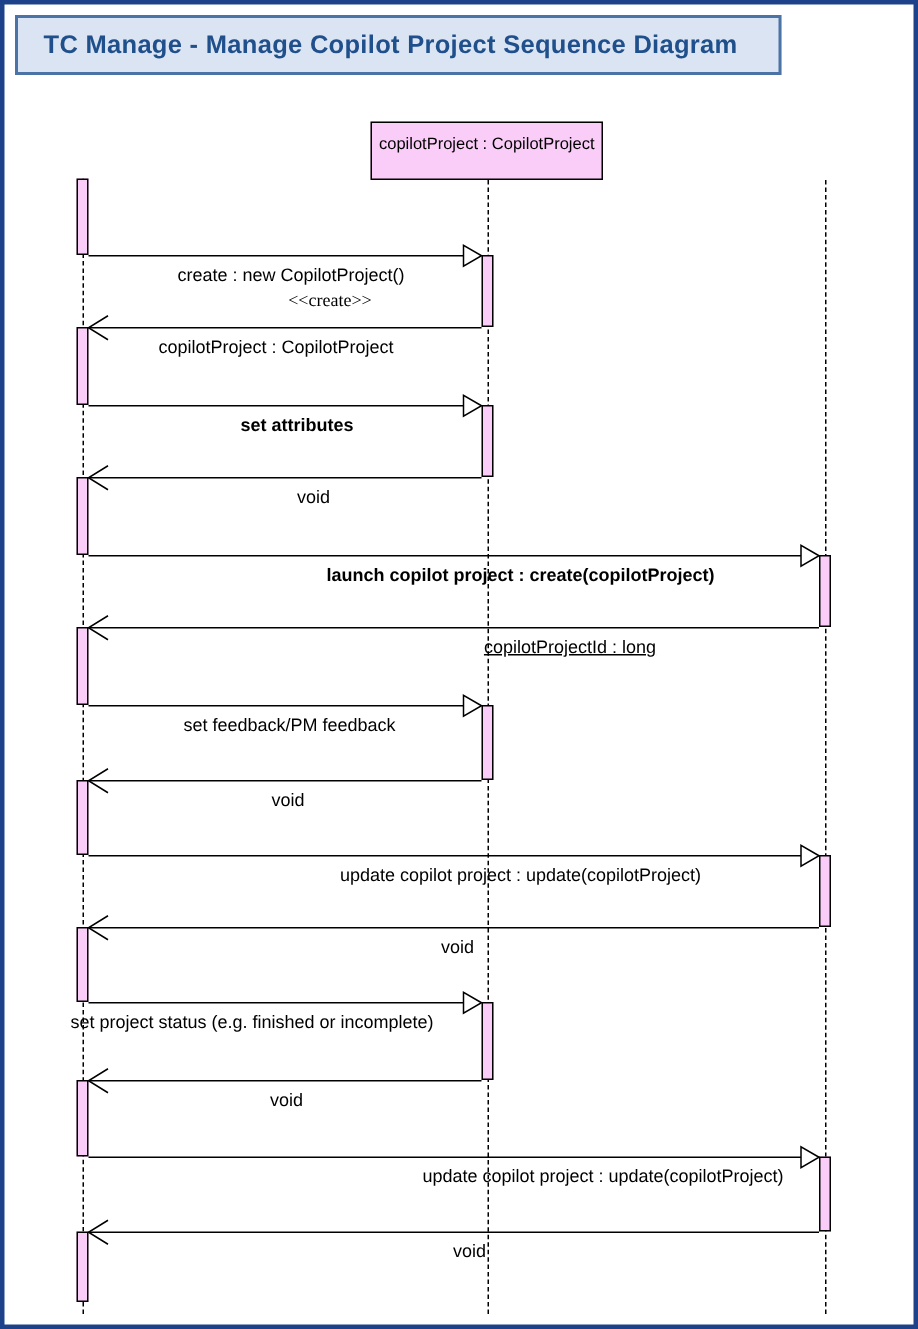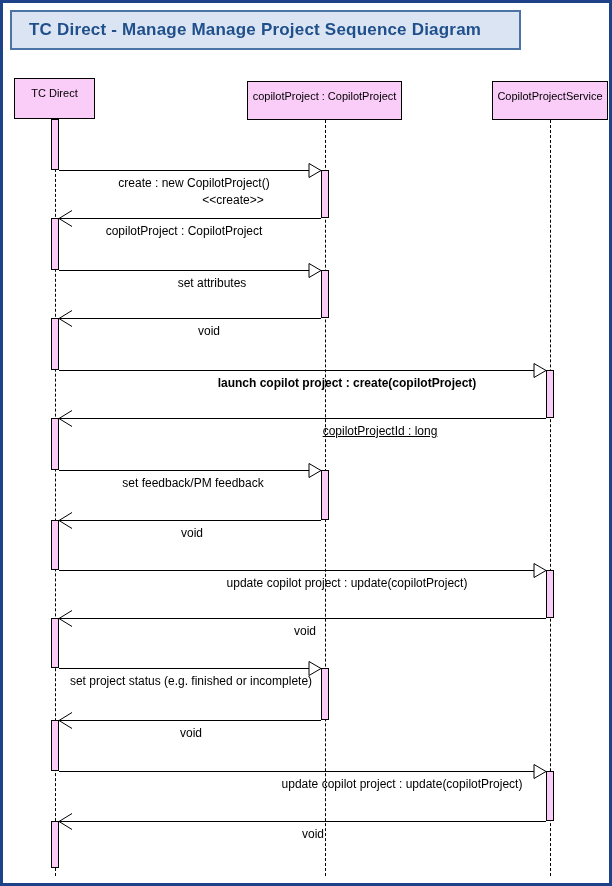--- a/index.html
+++ b/index.html
@@ -52,29 +52,27 @@
     transform:translateX(-50%);
     font-size:12px;color:#000;
     white-space:nowrap;
   }
 </style>
 </head>
 <body>
 
 <div class="page">
   <div class="title-box">
-    <span>TC Direct - Manage Manage Project Sequence Diagram</span>
+    <span>TC Manage - Manage Copilot Project Sequence Diagram</span>
   </div>
   <div id="diagram" class="diagram">
     <div class="lifeline" style="left: 55px; top: 119px; height: 757px;"></div>
-      <div class="actor-box" style="left: 14px; top: 78px; width: 81px; height: 41px;">TC Direct</div>
       <div class="lifeline" style="left: 325px; top: 120px; height: 756px;"></div>
       <div class="actor-box" style="left: 247px; top: 81px; width: 155px; height: 39px;">copilotProject : CopilotProject</div>
       <div class="lifeline" style="left: 550px; top: 120px; height: 756px;"></div>
-      <div class="actor-box" style="left: 492px; top: 81px; width: 116px; height: 39px;">CopilotProjectService</div>
       <div class="activation" style="left: 51px; top: 119px; height: 51px;"></div>
       <div class="activation" style="left: 51px; top: 218px; height: 52px;"></div>
       <div class="activation" style="left: 51px; top: 318px; height: 52px;"></div>
       <div class="activation" style="left: 51px; top: 418px; height: 52px;"></div>
       <div class="activation" style="left: 51px; top: 520px; height: 50px;"></div>
       <div class="activation" style="left: 51px; top: 618px; height: 50px;"></div>
       <div class="activation" style="left: 51px; top: 720px; height: 51px;"></div>
       <div class="activation" style="left: 51px; top: 821px; height: 47px;"></div>
       <div class="activation" style="left: 321px; top: 170px; height: 48px;"></div>
       <div class="activation" style="left: 321px; top: 270px; height: 48px;"></div>
@@ -107,28 +105,28 @@
         <line x1="59" y1="668.5" x2="309" y2="668.5" stroke="#000000" stroke-width="1"></line>
         <polygon points="321,668.5 309,661.5 309,675.5" fill="#ffffff" stroke="#000000" stroke-width="1"></polygon>
         <line x1="321" y1="720.5" x2="59" y2="720.5" stroke="#000000" stroke-width="1"></line>
         <polyline points="72,712.5 59,720.5 72,728.5" fill="none" stroke="#000000" stroke-width="1"></polyline>
         <line x1="59" y1="771.5" x2="534" y2="771.5" stroke="#000000" stroke-width="1"></line>
         <polygon points="546,771.5 534,764.5 534,778.5" fill="#ffffff" stroke="#000000" stroke-width="1"></polygon>
         <line x1="546" y1="821.5" x2="59" y2="821.5" stroke="#000000" stroke-width="1"></line>
         <polyline points="72,813.5 59,821.5 72,829.5" fill="none" stroke="#000000" stroke-width="1"></polyline>
       </svg>
   <div class="msg-label" style="left: 194px; top: 176px;">create : new CopilotProject()</div>
-      <div class="msg-label" style="left: 233px; top: 193px;">&lt;&lt;create&gt;&gt;</div>
+      <div class="msg-label" style="left: 220px; top: 193px; font-family: Liberation Serif, serif;">&lt;&lt;create&gt;&gt;</div>
       <div class="msg-label" style="left: 184px; top: 224px;">copilotProject : CopilotProject</div>
-      <div class="msg-label" style="left: 212px; top: 276px;">set attributes</div>
+      <div class="msg-label" style="left: 198px; top: 276px; font-weight: bold;">set attributes</div>
       <div class="msg-label" style="left: 209px; top: 324px;">void</div>
       <div class="msg-label" style="left: 347px; top: 376px; font-weight: bold;">launch copilot project : create(copilotProject)</div>
       <div class="msg-label" style="left: 380px; top: 424px; text-decoration: underline;">copilotProjectId : long</div>
       <div class="msg-label" style="left: 193px; top: 476px;">set feedback/PM feedback</div>
       <div class="msg-label" style="left: 192px; top: 526px;">void</div>
       <div class="msg-label" style="left: 347px; top: 576px;">update copilot project : update(copilotProject)</div>
       <div class="msg-label" style="left: 305px; top: 624px;">void</div>
-      <div class="msg-label" style="left: 191px; top: 674px;">set project status (e.g. finished or incomplete)</div>
+      <div class="msg-label" style="left: 168px; top: 674px;">set project status (e.g. finished or incomplete)</div>
       <div class="msg-label" style="left: 191px; top: 726px;">void</div>
       <div class="msg-label" style="left: 402px; top: 777px;">update copilot project : update(copilotProject)</div>
       <div class="msg-label" style="left: 313px; top: 827px;">void</div>
     </div>
 </div>
 
 </body></html>

